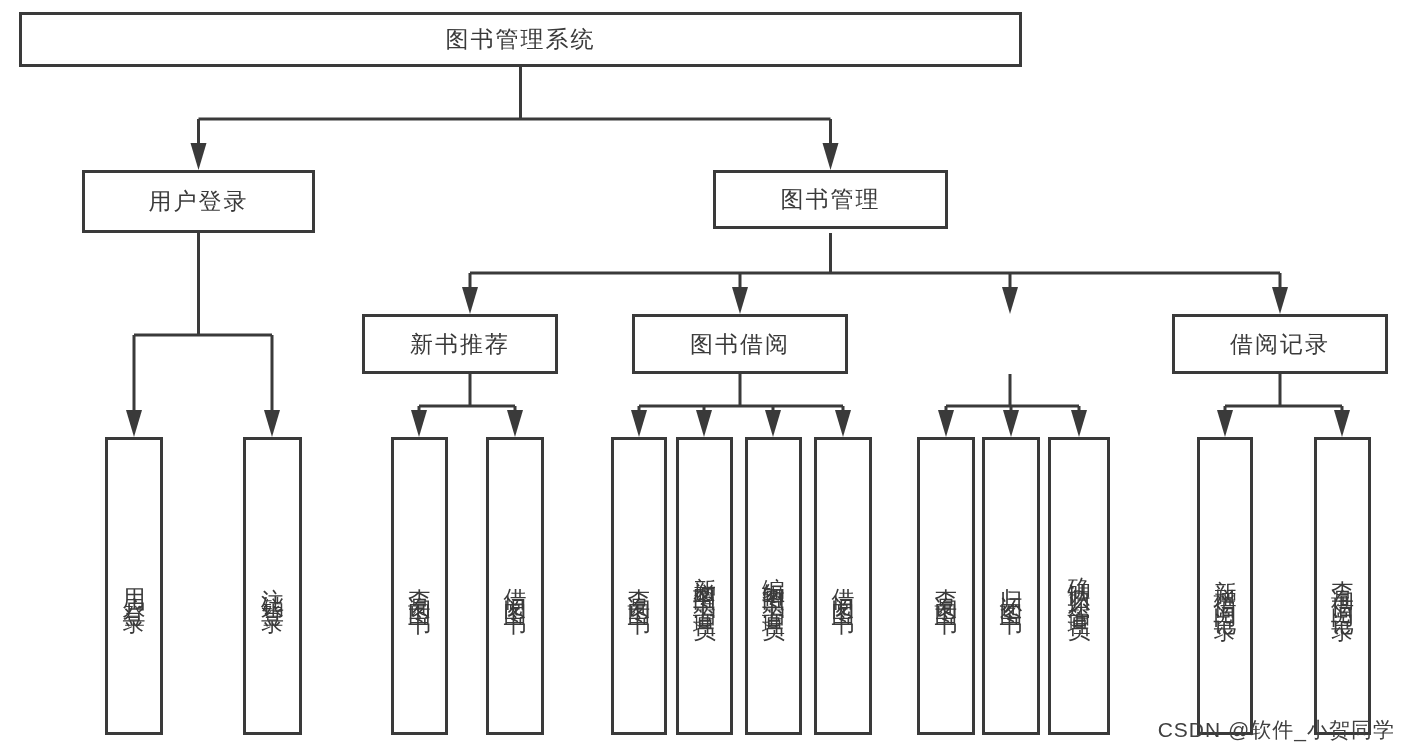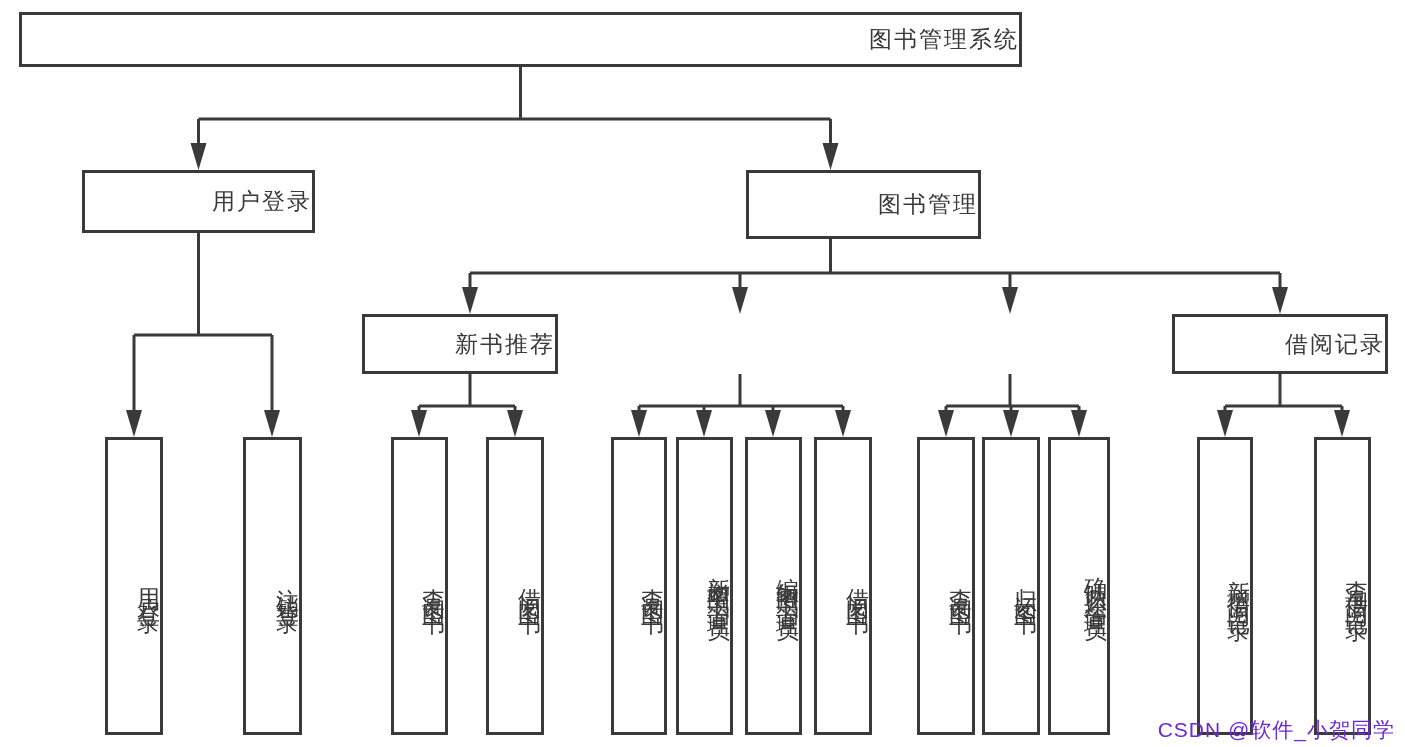--- a/index.html
+++ b/index.html
@@ -17,21 +17,21 @@
     width: 1405px; height: 747px;
     z-index: 1;
   }
   .node {
     position: absolute;
     box-sizing: border-box;
     border: 3px solid #3a3a3a;
     background: #ffffff;
     display: flex;
     align-items: center;
-    justify-content: flex-end;
+    justify-content: center;
     z-index: 2;
     color: #3a3a3a;
   }
   .node.h .lbl {
     font-size: 23px;
     letter-spacing: 2px;
     white-space: nowrap;
     line-height: 1;
   }
   .node.v .lbl {
@@ -43,21 +43,21 @@
     white-space: nowrap;
   }
   .node.v .lbl.tight { letter-spacing: 6px; }
   #watermark {
     position: absolute;
     top: 716px;
     right: 10px;
     z-index: 5;
     font-size: 21px;
     letter-spacing: 1px;
-    color: #6d28d9;
+    color: #404040;
     white-space: nowrap;
   }
 </style>
 </head>
 <body>
 
 <div id="canvas">
 
   <svg id="wires" viewBox="0 0 1405 747" xmlns="http://www.w3.org/2000/svg">
     <g fill="none" stroke-width="3" stroke="#3a3a3a">
@@ -92,26 +92,29 @@
     </g>
   </svg>
 
   <div class="node h" style="left:19px; top:12px; width:1003px; height:55px;">
     <span class="lbl">图书管理系统</span>
   </div>
 
   <div class="node h" style="left:82px; top:170px; width:233px; height:63px;">
     <span class="lbl">用户登录</span>
   </div>
-  <div class="node h" style="left:746px; top:170px; width:235px; height:69px;">
+  <div class="node h" style="left:713px; top:170px; width:235px; height:59px;">
     <span class="lbl">图书管理</span>
   </div>
 
   <div class="node h" style="left:362px; top:314px; width:196px; height:60px;">
     <span class="lbl">新书推荐</span>
+  </div>
+  <div class="node h" style="left:632px; top:314px; width:216px; height:60px;">
+    <span class="lbl">图书借阅</span>
   </div>
   <div class="node h" style="left:1172px; top:314px; width:216px; height:60px;">
     <span class="lbl">借阅记录</span>
   </div>
 
   <div class="node v" style="left:105px; top:437px; width:58px; height:298px;">
     <span class="lbl">用户登录</span>
   </div>
   <div class="node v" style="left:243px; top:437px; width:59px; height:298px;">
     <span class="lbl">注销登录</span>

